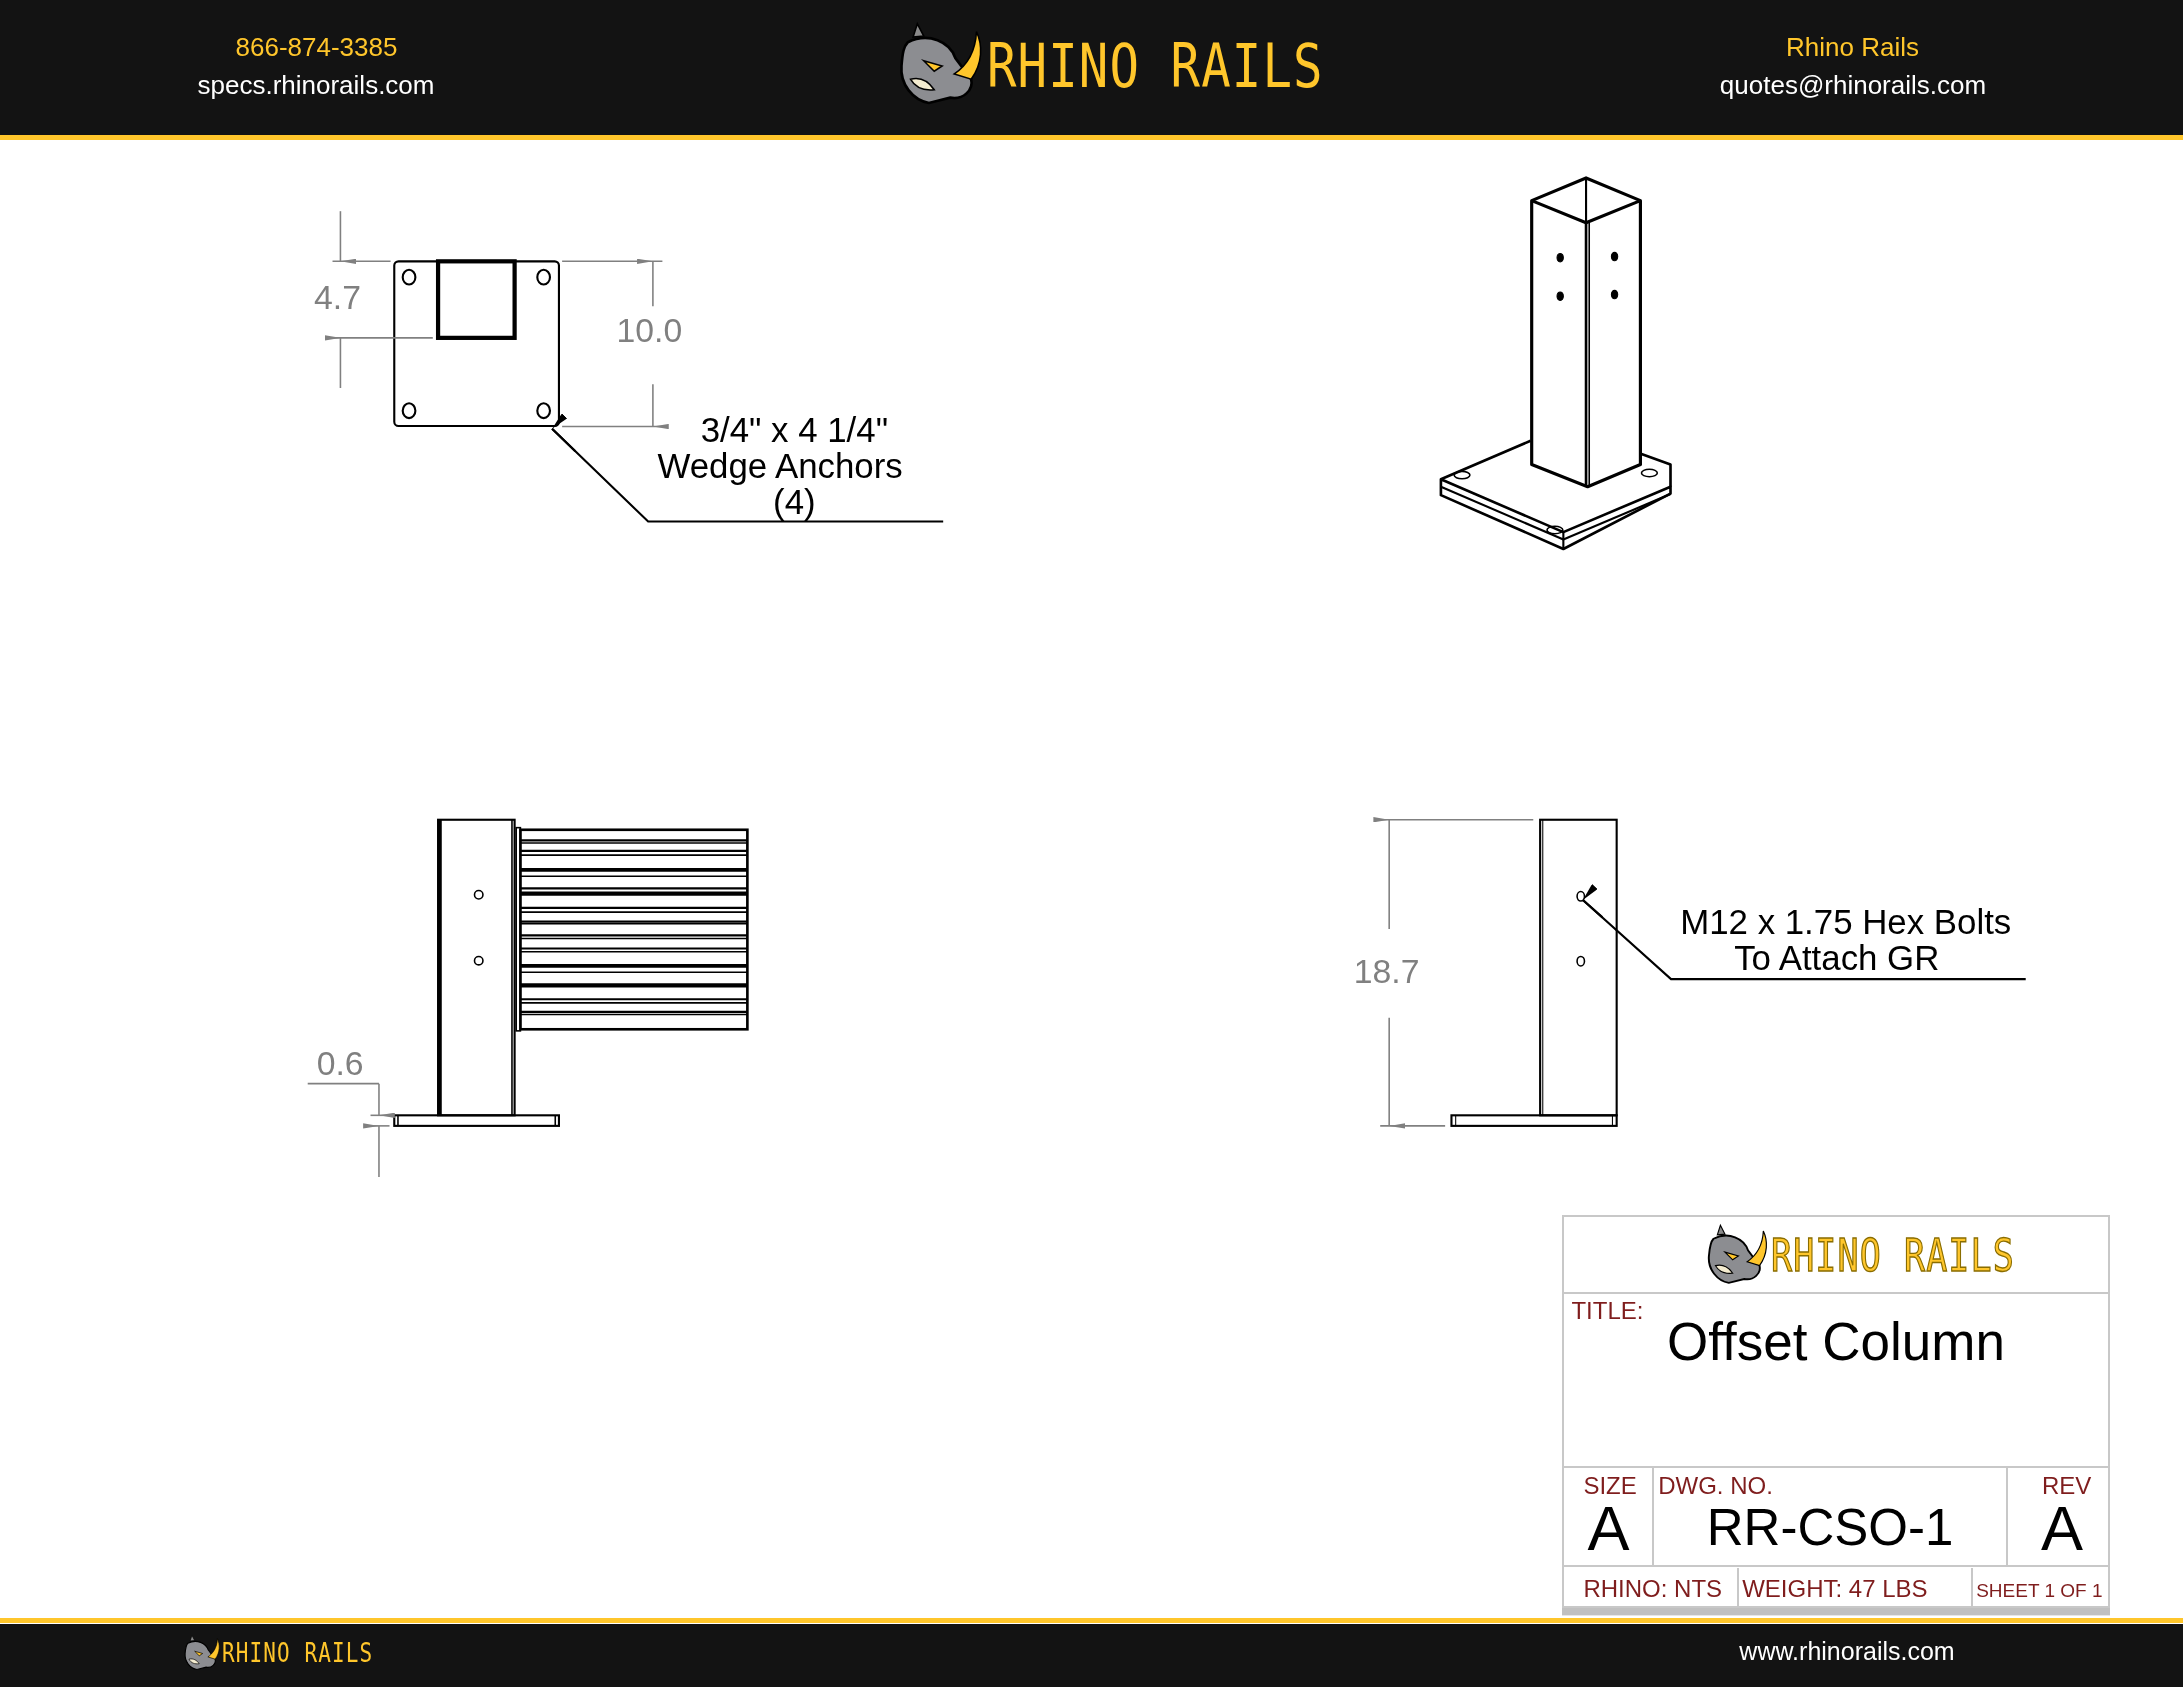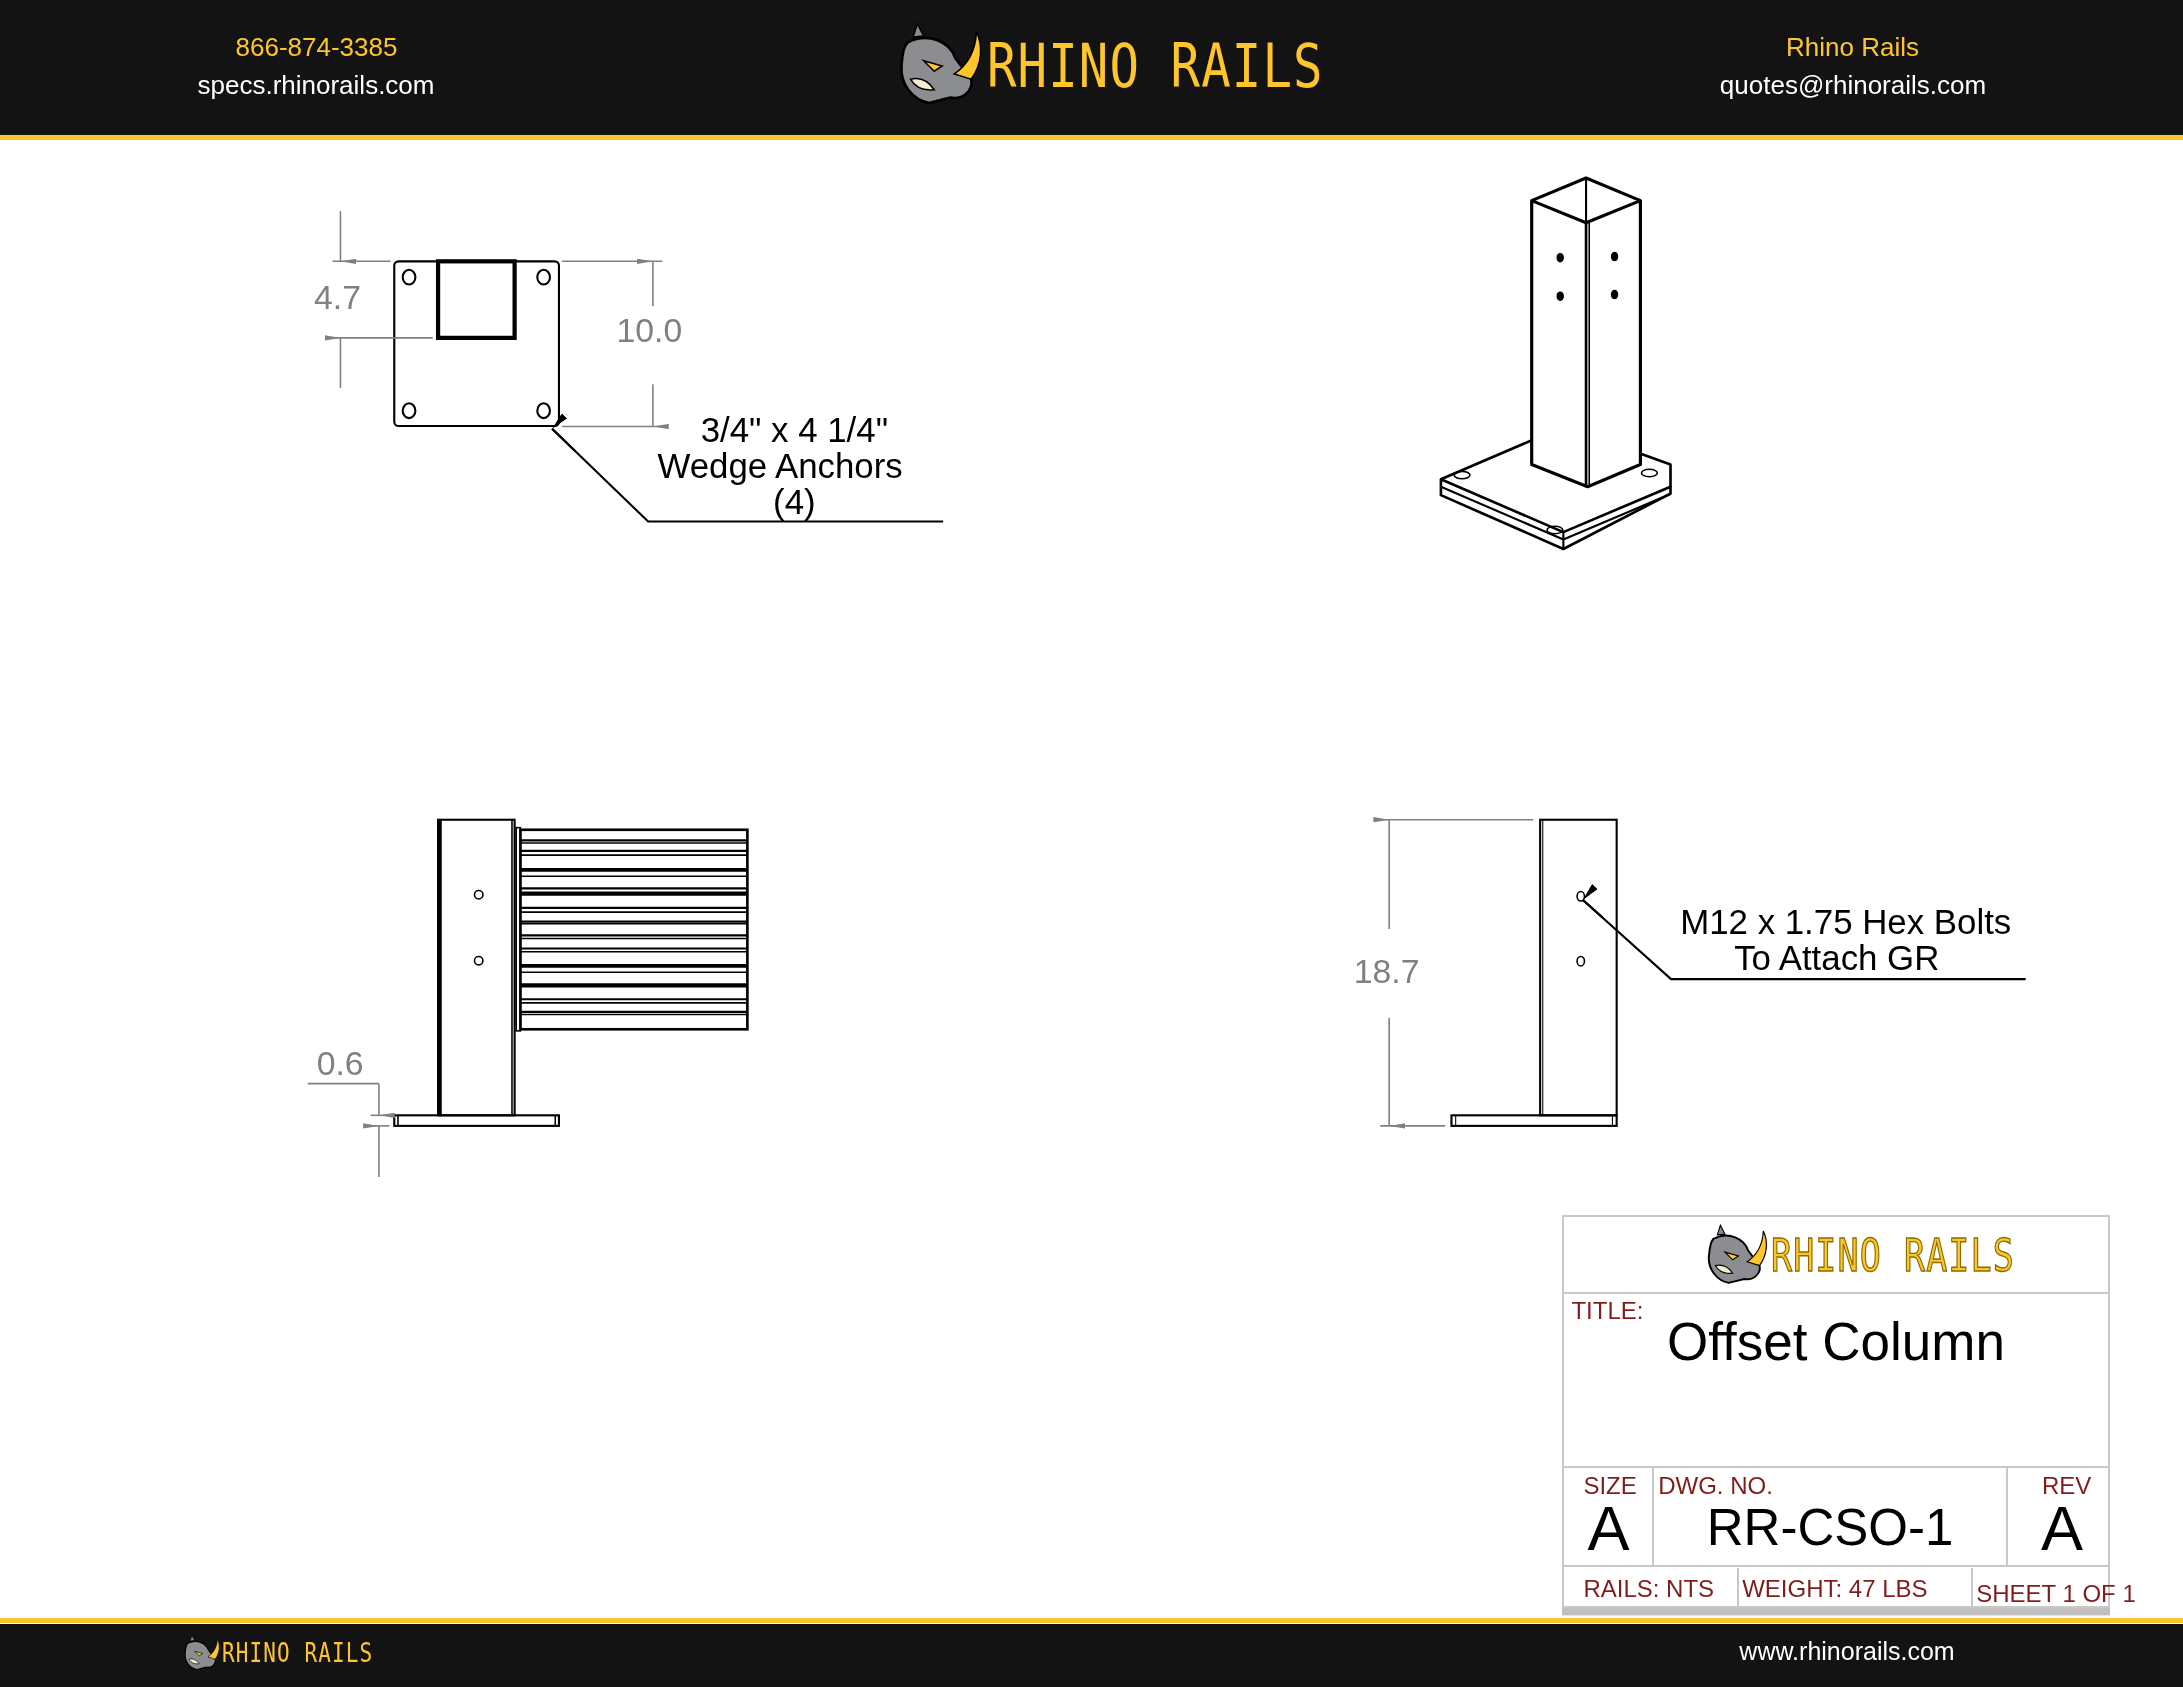--- a/index.html
+++ b/index.html
@@ -207,27 +207,27 @@
       <div class="tb-big" style="left:0; width:100%; text-align:center; top:30px; font-size:51px;">RR-CSO-1</div>
     </div>
     <div class="tb-cell" style="left:432px; width:92px;">
       <div class="tb-label" style="left:34px; top:4.2px;">REV</div>
       <div class="tb-big" style="left:33px; top:24px; font-size:63px;">A</div>
     </div>
   </div>
 
   <div class="tb-row" style="top:351px; height:40px; border-bottom:none;">
     <div class="tb-cell" style="left:0; width:163px; border-right:2.1px solid #c8c8c8;">
-      <div class="tb-label" style="left:7.4px; top:7.4px; font-size:24px;">RAILS: NTS</div>
+      <div class="tb-label" style="left:7.4px; top:7.4px; font-size:24px;">RHINO: NTS</div>
     </div>
     <div class="tb-cell" style="left:163px; width:234px; border-right:2.1px solid #c8c8c8;">
       <div class="tb-label" style="left:3.2px; top:7.4px; font-size:24px;">WEIGHT: 47 LBS</div>
     </div>
     <div class="tb-cell" style="left:397px; width:147px;">
-      <div class="tb-label" style="left:3.2px; top:11.6px; font-size:24px;">SHEET 1 OF 1</div>
+      <div class="tb-label" style="left:3.2px; top:11.6px; font-size:19px;">SHEET 1 OF 1</div>
     </div>
   </div>
 </div>
 
 <div class="footer-band"></div>
 <div class="footer">
   <div class="logo" style="left:181px; top:5.3px; height:48px;">
     <svg width="41" height="39" viewBox="0 0 180 170">
       <path d="M40 30 L48 5 L60 28 Z" fill="#8a8a8a" stroke="#000" stroke-width="3"></path>
       <path d="M30 40 C70 20 110 40 120 70 L150 110 C155 130 135 150 110 145 L70 155 C40 150 15 120 18 85 C20 60 22 48 30 40 Z" fill="#8c8d91" stroke="#000" stroke-width="5"></path>

